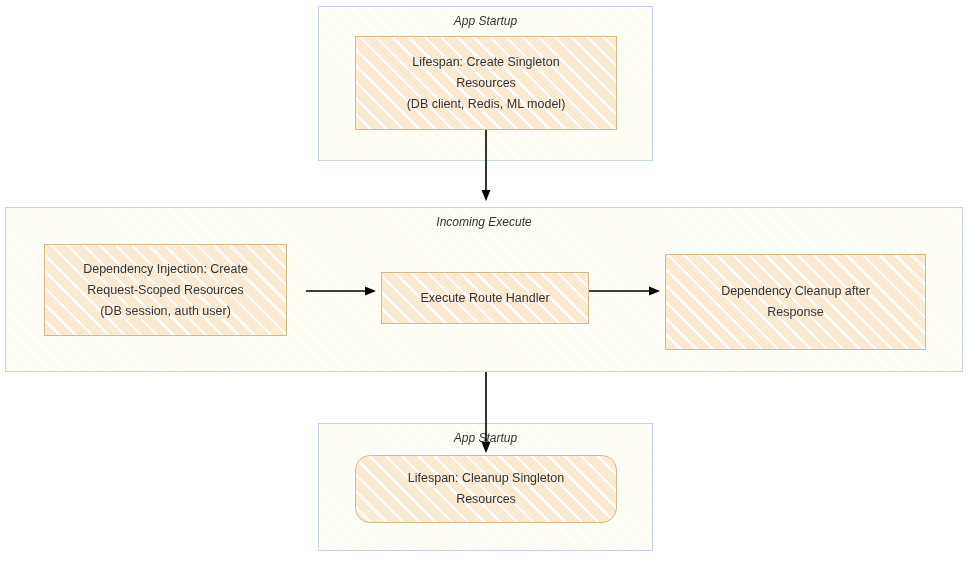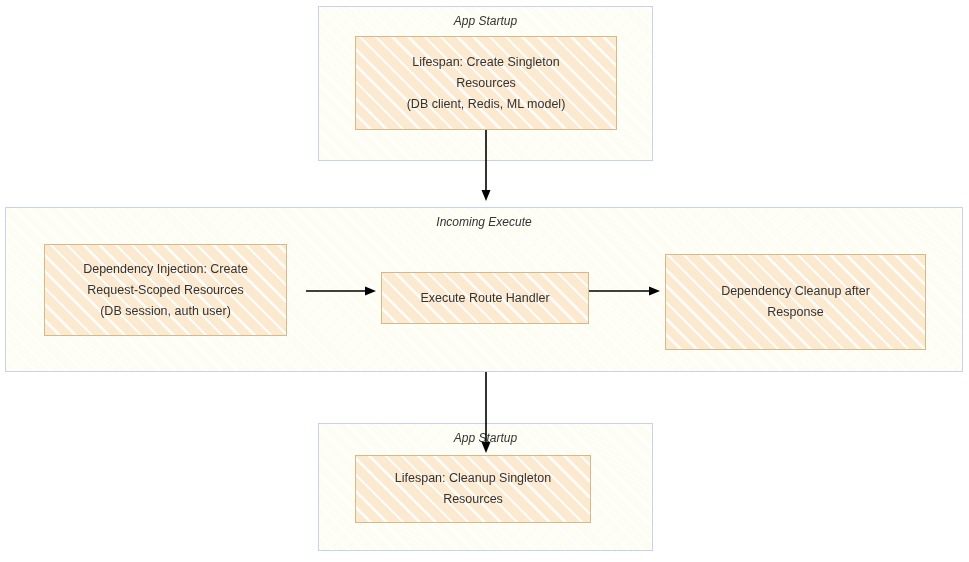--- a/index.html
+++ b/index.html
@@ -119,21 +119,21 @@
 
   <div class="node" id="node-execute-route-handler" style="left: 381px; top: 272px; width: 208px; height: 52px;">
     <span class="node-label">Execute Route Handler</span>
   </div>
 
   <div class="node" id="node-dependency-cleanup" style="left: 665px; top: 254px; width: 261px; height: 96px;">
     <span class="node-label">Dependency Cleanup after
 Response</span>
   </div>
 
-  <div class="node" id="node-lifespan-cleanup" style="left: 355px; top: 455px; width: 236px; height: 68px;">
+  <div class="node" id="node-lifespan-cleanup" style="left: 355px; top: 455px; width: 262px; height: 68px; border-radius: 15px;">
     <span class="node-label">Lifespan: Cleanup Singleton
 Resources</span>
   </div>
 
   <svg id="edges" viewBox="0 0 969 562" width="969" height="562">
       <line x1="486" y1="130" x2="486" y2="190" stroke="#000000" stroke-width="1.6"></line>
       <polygon points="481.5,190 490.5,190 486,201" fill="#000000"></polygon>
       <line x1="306" y1="291" x2="365" y2="291" stroke="#000000" stroke-width="1.6"></line>
       <polygon points="365,286.5 365,295.5 376,291" fill="#000000"></polygon>
       <line x1="589" y1="291" x2="649" y2="291" stroke="#000000" stroke-width="1.6"></line>

